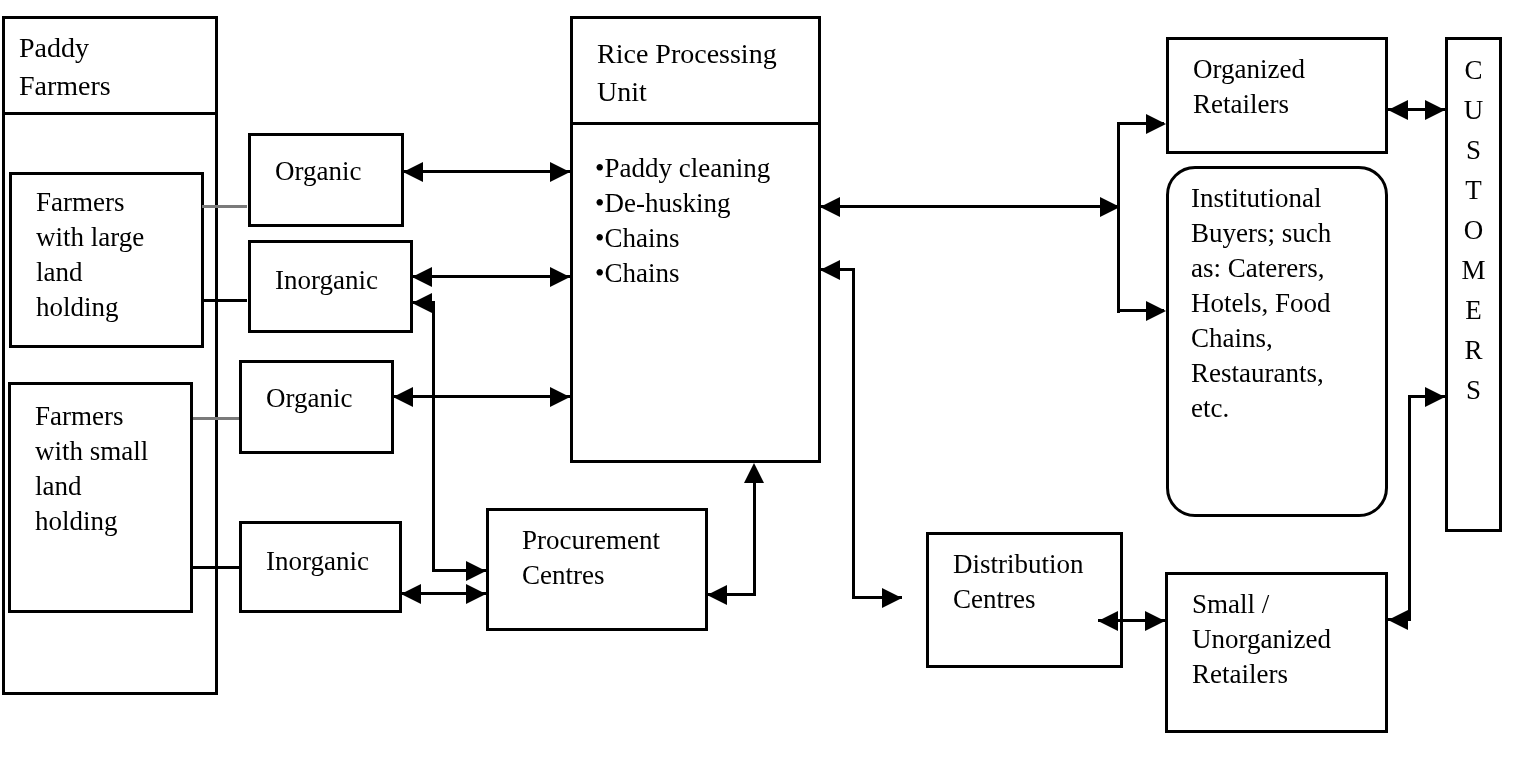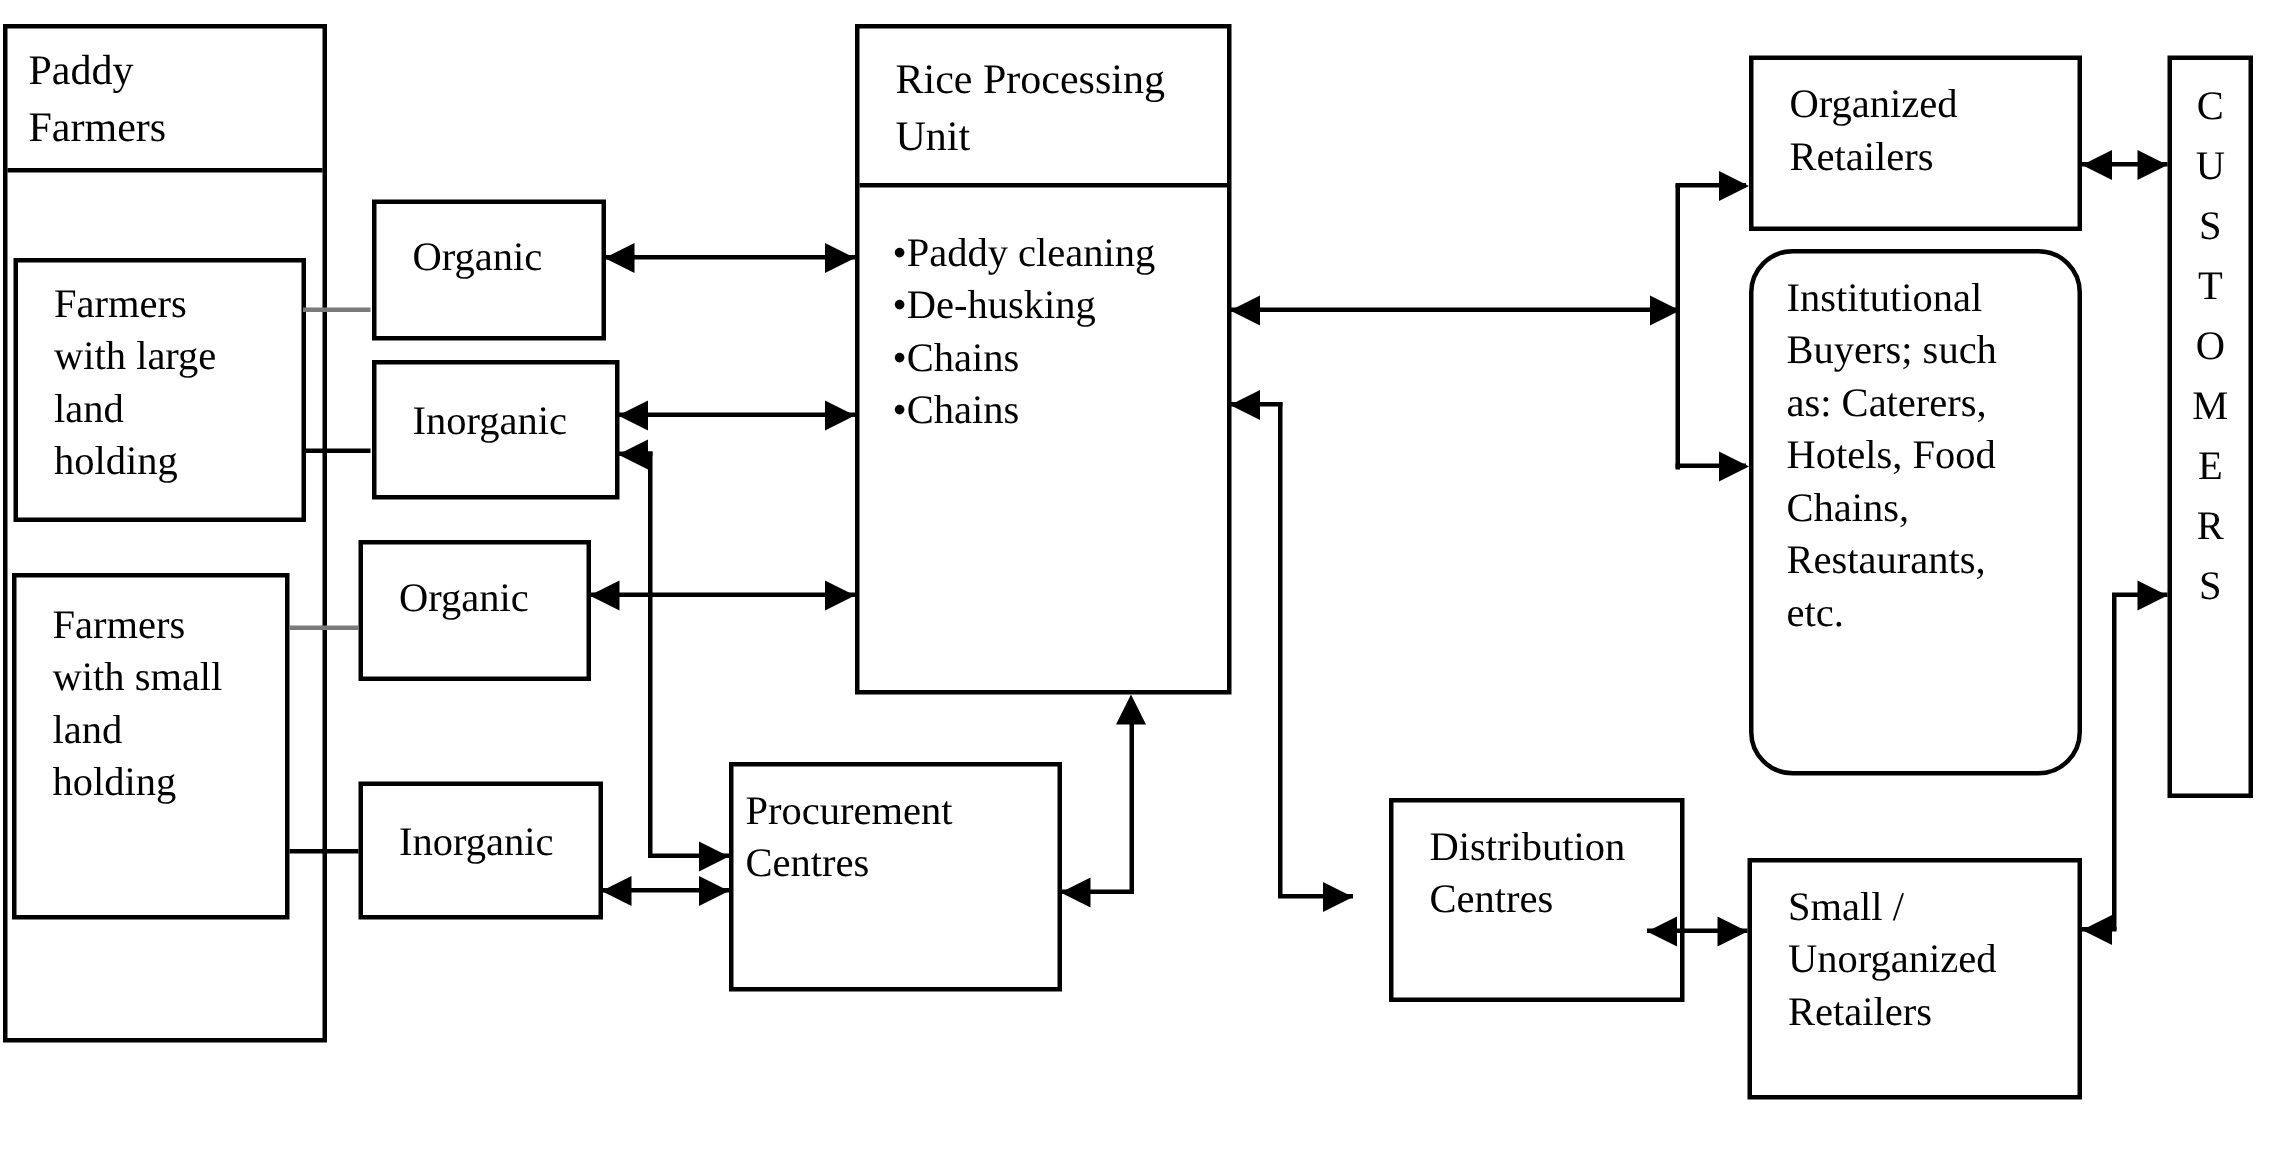--- a/index.html
+++ b/index.html
@@ -74,21 +74,21 @@
     <div class="title-sect rpu-title">Rice Processing
 Unit</div>
     <ul class="rpu-list">
       <li>Paddy cleaning</li>
       <li>De-husking</li>
       <li>Chains</li>
       <li>Chains</li>
     </ul>
   </div>
 
-  <div class="box" style="left:486px; top:508px; width:222px; height:153px; padding:12px 0 0 8px;">
+  <div class="box" style="left:486px; top:508px; width:222px; height:123px; padding:12px 0 0 33px;">
     <span class="box-label">Procurement
 Centres</span>
   </div>
 
   <div class="box" style="left:902px; top:532px; width:197px; height:136px; padding:12px 12px 0 24px;margin-left:24px;">
     <span class="box-label">Distribution
 Centres</span>
   </div>
 
   <div class="box" style="left:1166px; top:37px; width:222px; height:117px; padding:12px 0 0 24px;">

